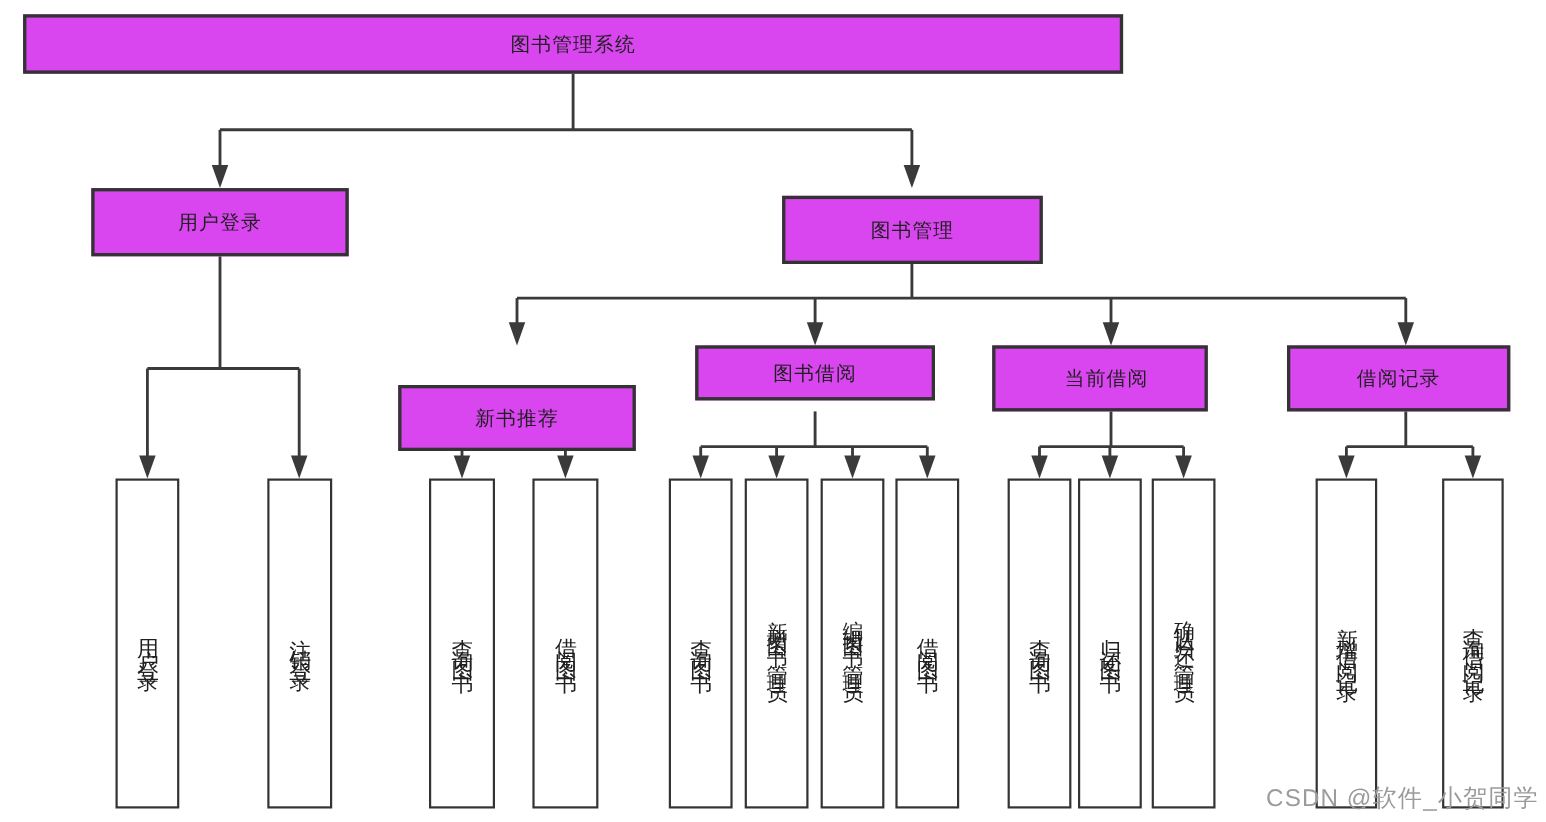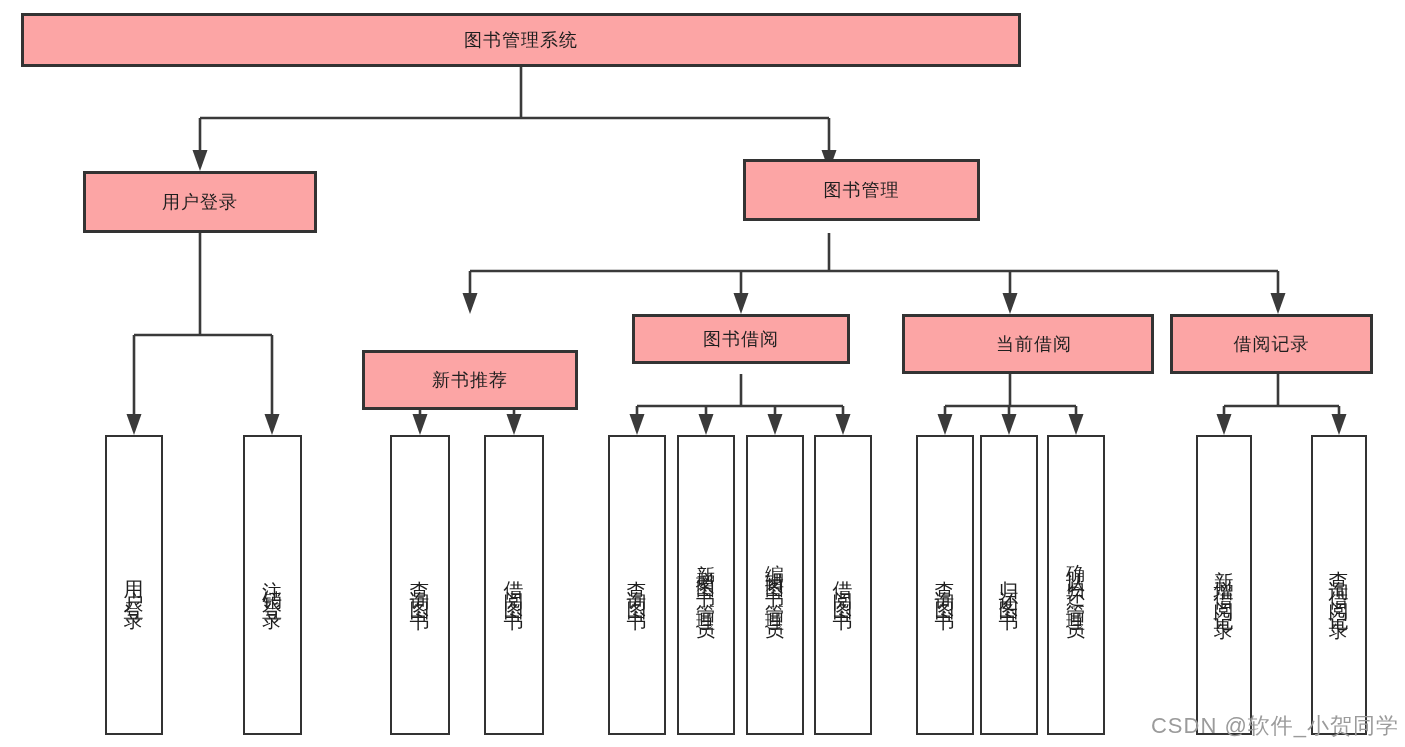--- a/index.html
+++ b/index.html
@@ -24,21 +24,21 @@
     background:var(--bg);
   }
   #connectors{
     position:absolute;left:0;top:0;width:1405px;height:747px;
     pointer-events:none;
   }
   #connectors path{stroke:var(--line);stroke-width:2.6;fill:none;}
   #connectors polygon{fill:var(--line);stroke:none;}
   .node{
     position:absolute;
-    background:#fca5a5;
+    background:#d946ef;
     border:3px solid var(--border);
     display:flex;align-items:center;justify-content:center;
     font-size:18px;
     letter-spacing:1px;
     z-index:2;
   }
   .leaf{
     position:absolute;
     top:435px;height:300px;
     background:#fff;
@@ -62,24 +62,24 @@
     color:var(--watermark);
     letter-spacing:1px;
     z-index:5;
     white-space:nowrap;
     margin-top:48px;
   }
 
   
   .n-root{left:21px;top:13px;width:1000px;height:54px;}
   .n-user-login{left:83px;top:171px;width:234px;height:62px;}
-  .n-book-mgmt{left:711px;top:159px;width:237px;height:62px;margin-left:32px;}
+  .n-book-mgmt{left:711px;top:178px;width:237px;height:62px;}
   .n-new-book-rec{left:362px;top:314px;width:216px;height:60px;margin-top:36px;}
   .n-book-borrow{left:632px;top:314px;width:218px;height:50px;}
-  .n-current-borrow{left:902px;top:314px;width:252px;height:60px;padding-left:12px;}
+  .n-current-borrow{left:902px;top:314px;width:196px;height:60px;padding-left:12px;}
   .n-borrow-records{left:1170px;top:314px;width:203px;height:60px;text-align:center;}
 
   .l-a1{left:105px;width:58px;}
   .l-a2{left:243px;width:59px;}
   .l-b1{left:390px;width:60px;}
   .l-b2{left:484px;width:60px;}
   .l-c1{left:608px;width:58px;}
   .l-c2{left:677px;width:58px;}
   .l-c3{left:746px;width:58px;}
   .l-c4{left:814px;width:58px;}

